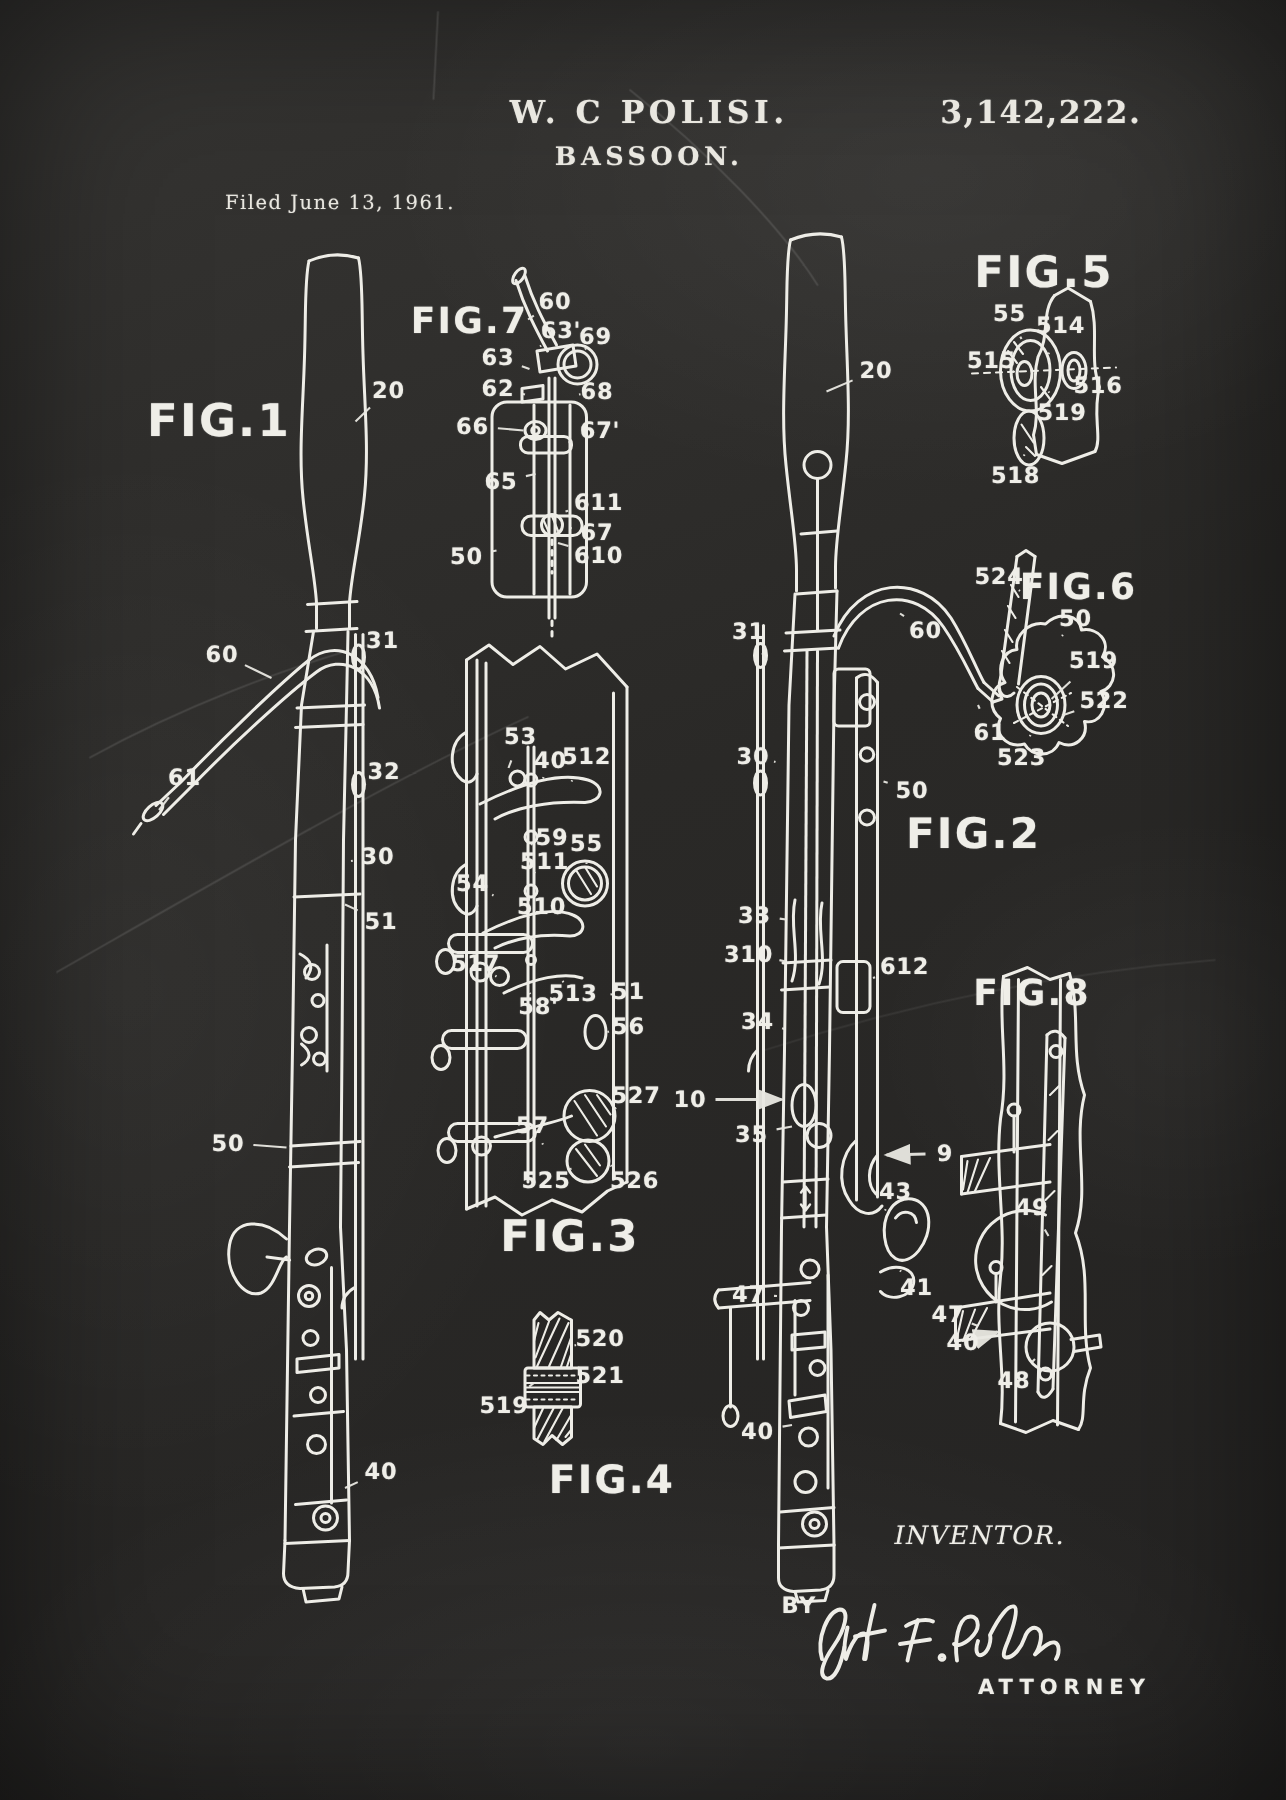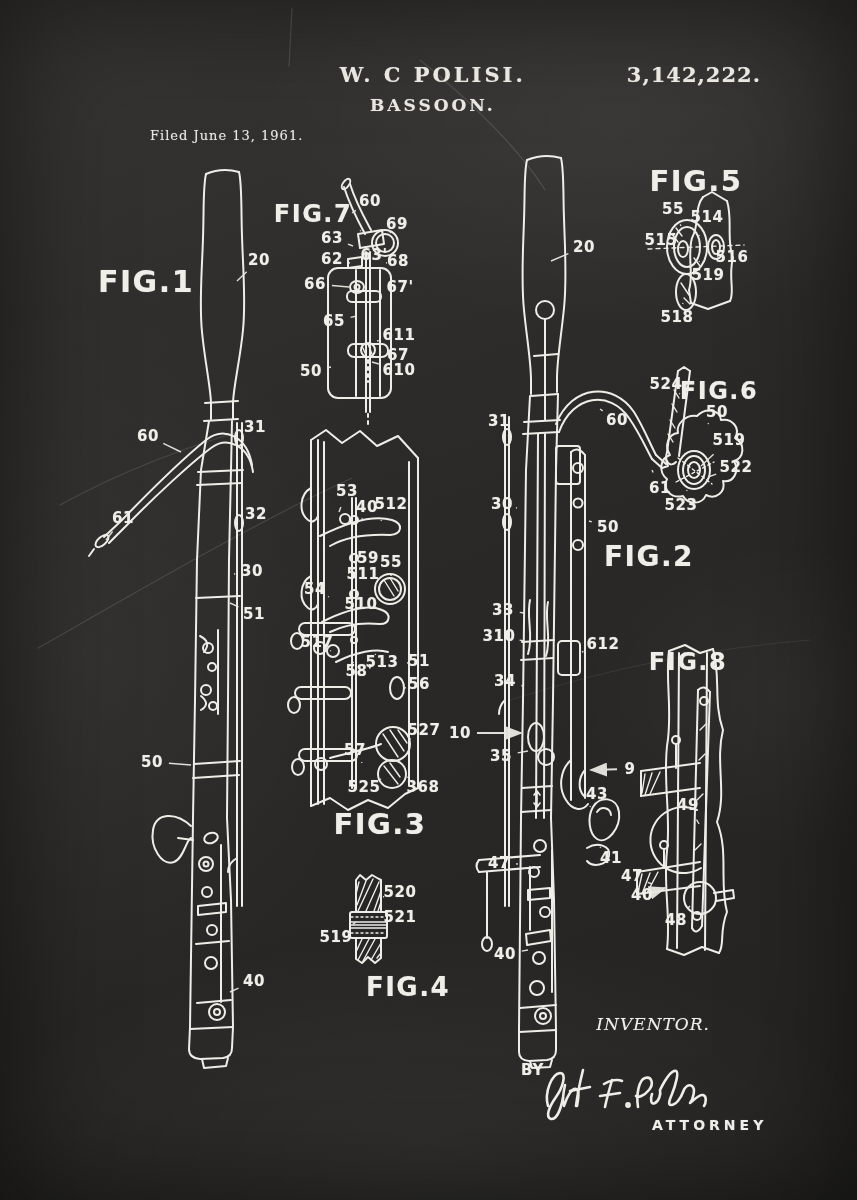--- a/index.html
+++ b/index.html
@@ -413,21 +413,21 @@
       <span class="ref-label" style="left: 148px; top: 436px;">60</span>
       <span class="ref-label" style="left: 123px; top: 518px;">61</span>
       <span class="ref-label" style="left: 255px; top: 427px;">31</span>
       <span class="ref-label" style="left: 256px; top: 514px;">32</span>
       <span class="ref-label" style="left: 252px; top: 571px;">30</span>
       <span class="ref-label" style="left: 254px; top: 614px;">51</span>
       <span class="ref-label" style="left: 152px; top: 762px;">50</span>
       <span class="ref-label" style="left: 254px; top: 981px;">40</span>
       <span class="fig-label" style="left: 313px; top: 214px; font-size: 24px;">FIG.7</span>
       <span class="ref-label" style="left: 370px; top: 201px;">60</span>
-      <span class="ref-label" style="left: 374px; top: 220px; margin-top: 35px;">63'</span>
+      <span class="ref-label" style="left: 374px; top: 220px;">63'</span>
       <span class="ref-label" style="left: 397px; top: 224px;">69</span>
       <span class="ref-label" style="left: 332px; top: 238px;">63</span>
       <span class="ref-label" style="left: 332px; top: 259px;">62</span>
       <span class="ref-label" style="left: 398px; top: 261px;">68</span>
       <span class="ref-label" style="left: 315px; top: 284px; text-align: center;">66</span>
       <span class="ref-label" style="left: 400px; top: 287px;">67'</span>
       <span class="ref-label" style="left: 334px; top: 321px;">65</span>
       <span class="ref-label" style="left: 399px; top: 335px;">611</span>
       <span class="ref-label" style="left: 398px; top: 355px;">67</span>
       <span class="ref-label" style="left: 399px; top: 370px;">610</span>
@@ -478,21 +478,21 @@
       <span class="ref-label" style="left: 315px; top: 589px;">54</span>
       <span class="ref-label" style="left: 361px; top: 604px;">510</span>
       <span class="ref-label" style="left: 317px; top: 642px;">517</span>
       <span class="ref-label" style="left: 382px; top: 662px;">513</span>
       <span class="ref-label" style="left: 359px; top: 671px;">58'</span>
       <span class="ref-label" style="left: 419px; top: 661px;">51</span>
       <span class="ref-label" style="left: 419px; top: 684px;">56</span>
       <span class="ref-label" style="left: 424px; top: 730px;">527</span>
       <span class="ref-label" style="left: 355px; top: 750px;">57</span>
       <span class="ref-label" style="left: 364px; top: 787px;">525</span>
-      <span class="ref-label" style="left: 423px; top: 787px;">368</span>
+      <span class="ref-label" style="left: 423px; top: 787px;">526</span>
       <span class="fig-label" style="left: 368px; top: 987px; font-size: 26px; margin-left: 40px;">FIG.4</span>
       <span class="ref-label" style="left: 400px; top: 892px;">520</span>
       <span class="ref-label" style="left: 400px; top: 917px;">521</span>
       <span class="ref-label" style="left: 336px; top: 937px;">519</span>
     </div>
 
   <span class="sig sig-inventor">INVENTOR.</span>
   <span class="sig sig-by">BY</span>
   <span class="sig sig-att">ATTORNEY</span>
 

